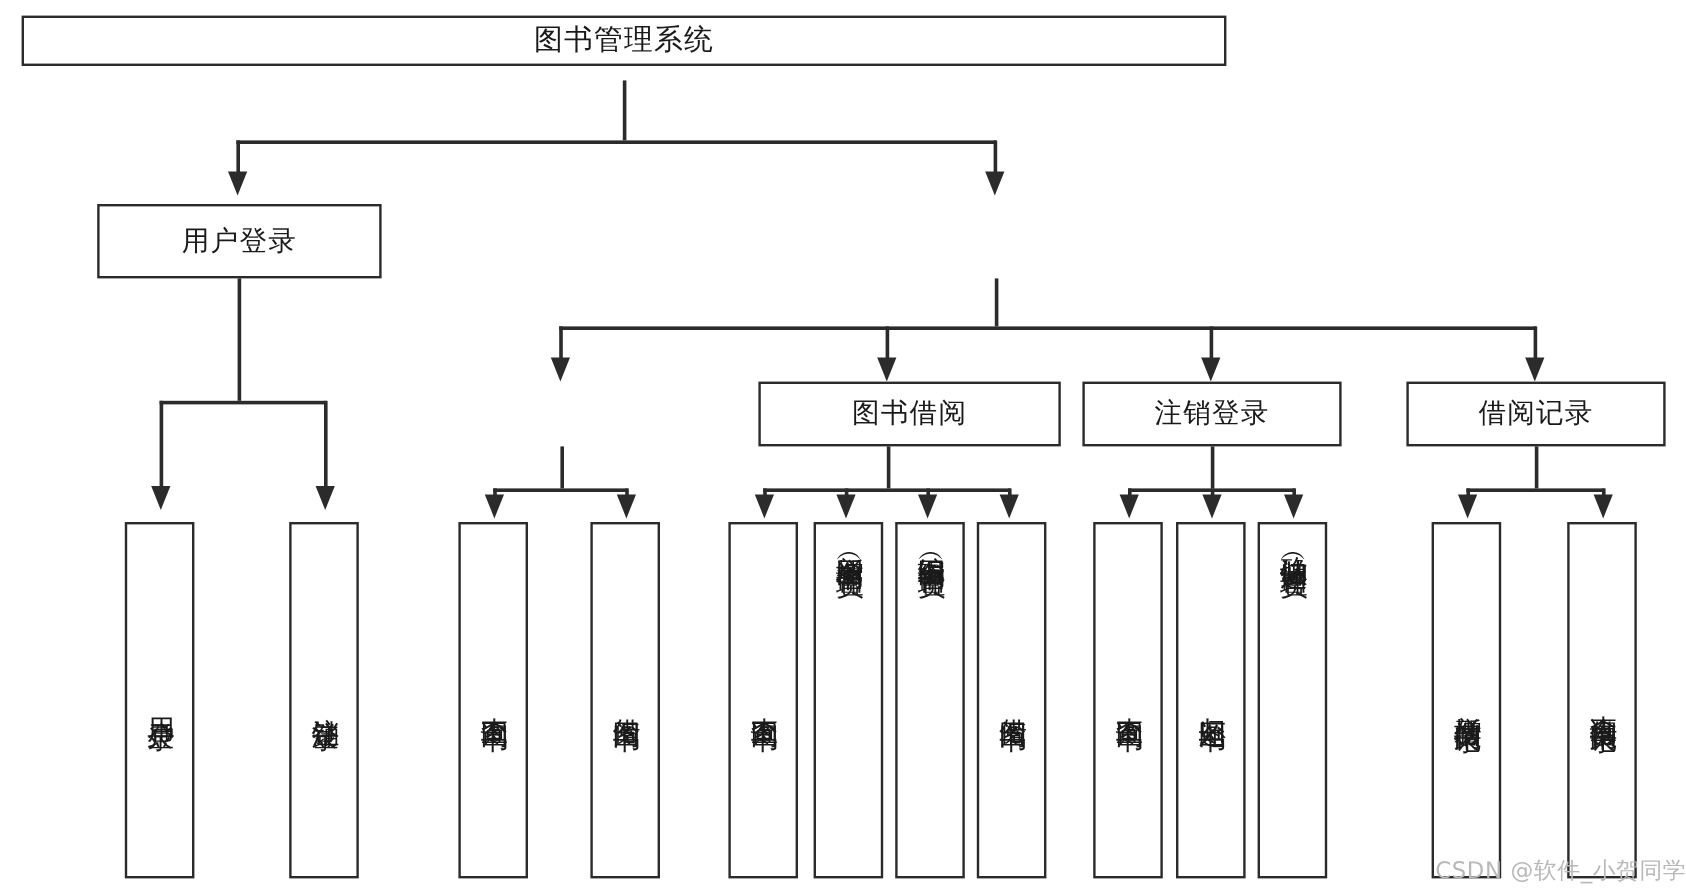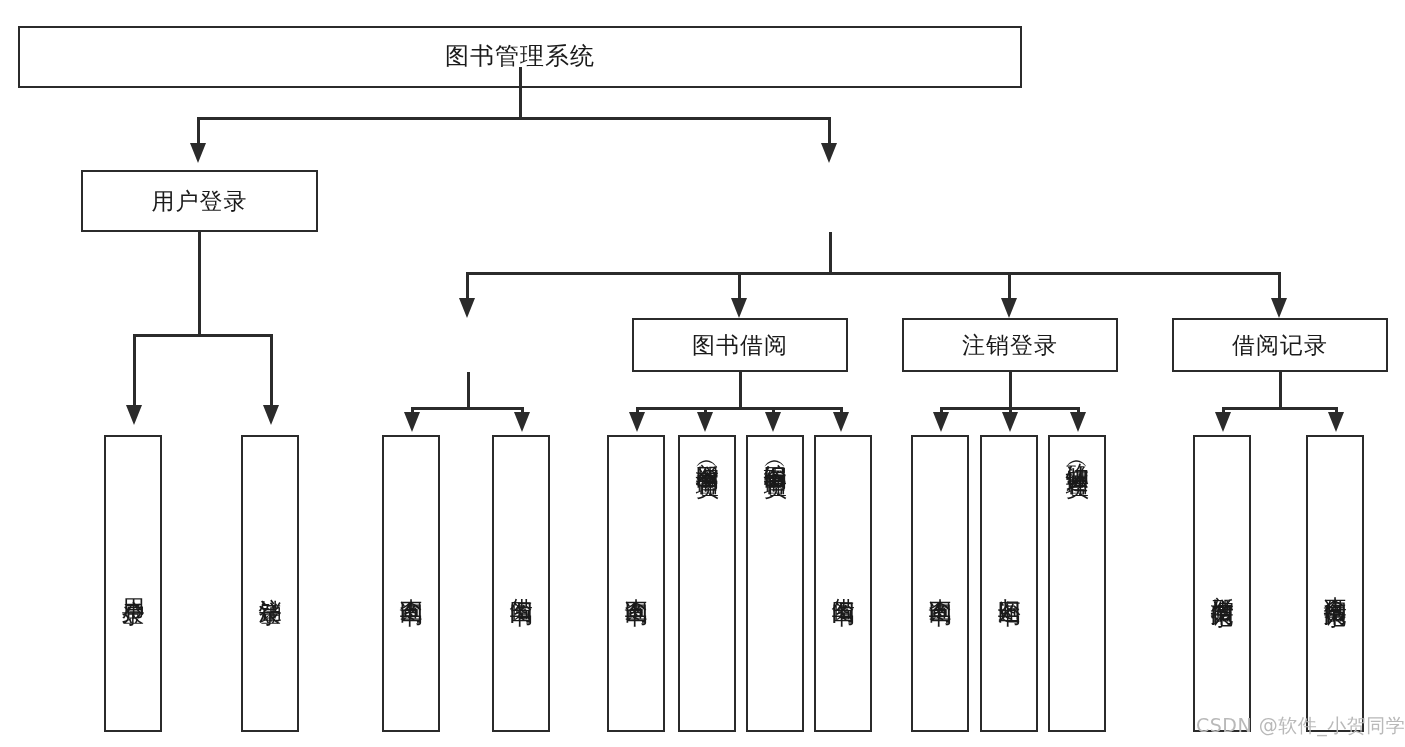--- a/index.html
+++ b/index.html
@@ -84,21 +84,21 @@
     letter-spacing: 0.5px;
     white-space: nowrap;
     user-select: none;
   }
 </style>
 </head>
 <body>
 
 <div id="canvas">
 
-  <div class="node root" style="left:18px; top:26px; width:1004px; height:62px;">
+  <div class="node root" style="left:18px; top:13px; width:1004px; height:42px;">
     <span class="label">图书管理系统</span>
   </div>
 
   <div class="vline" style="left:519px; top:67px; width:2.5px; height:50px;"></div>
 
   <div class="hline" style="left:197px; top:117px; width:633px; height:2.5px;"></div>
 
   <div class="vline" style="left:197px; top:117px; height:28px;"></div>
   <div class="arrow" style="left:190px; top:143px;"></div>
   <div class="vline" style="left:828px; top:117px; height:28px;"></div>
@@ -124,21 +124,21 @@
 
   <div class="vline" style="left:738px; top:272px; height:28px;"></div>
   <div class="arrow" style="left:731px; top:298px;"></div>
 
   <div class="vline" style="left:1008px; top:272px; height:28px;"></div>
   <div class="arrow" style="left:1001px; top:298px;"></div>
 
   <div class="vline" style="left:1278px; top:272px; height:28px;"></div>
   <div class="arrow" style="left:1271px; top:298px;"></div>
 
-  <div class="node h" style="left:632px; top:318px; width:216px; height:54px;">
+  <div class="node h" style="left:632px; top:318px; width:252px; height:54px;">
     <span class="label">图书借阅</span>
   </div>
   <div class="node h" style="left:902px; top:318px; width:216px; height:54px;">
     <span class="label">注销登录</span>
   </div>
   <div class="node h" style="left:1172px; top:318px; width:216px; height:54px;text-align:center;">
     <span class="label">借阅记录</span>
   </div>
 
   <div class="vline" style="left:467px; top:372px; height:35px;"></div>

